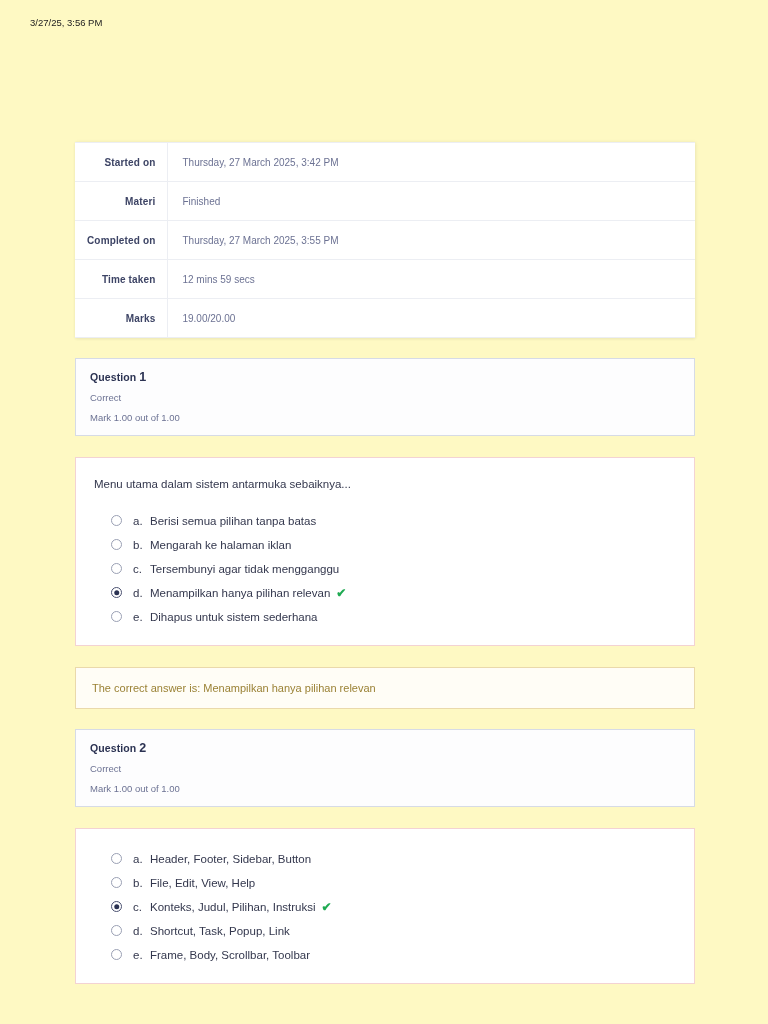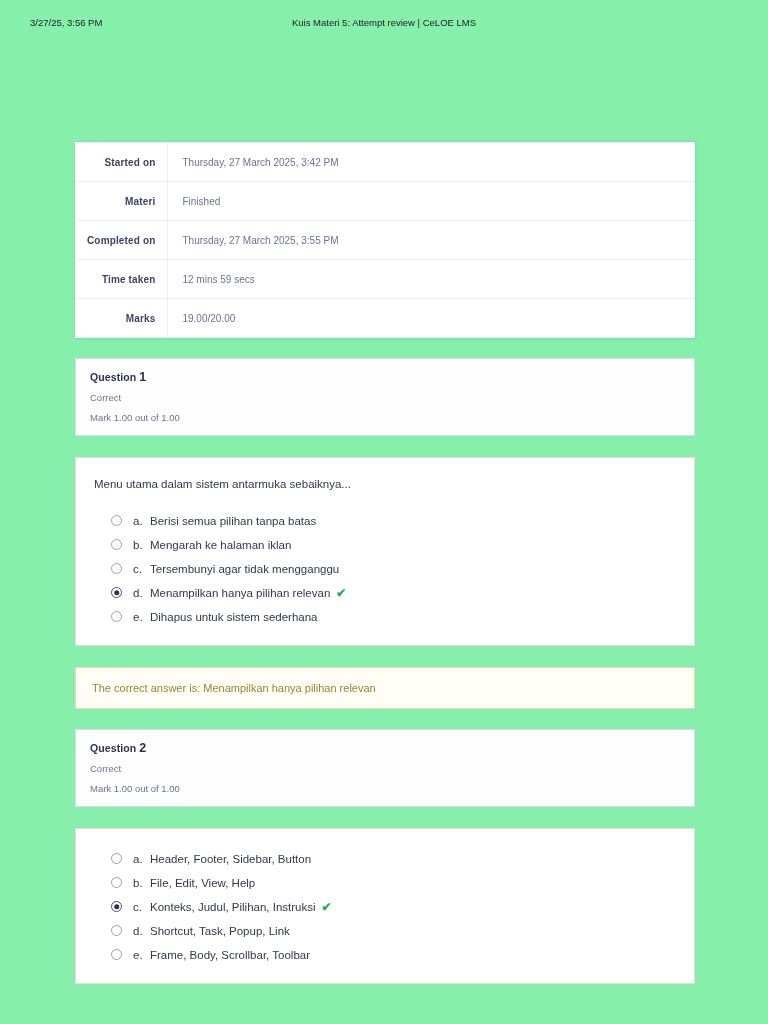--- a/index.html
+++ b/index.html
@@ -9,21 +9,21 @@
     height: 1024px;
     background: #ffffff;
     font-family: "Liberation Sans", sans-serif;
     overflow: hidden;
   }
 
   .page {
     position: relative;
     width: 768px;
     height: 1024px;
-    background: #86efac;
+    background: #fef9c3;
   }
 
   
   .print-header {
     position: absolute;
     top: 17px;
     left: 0;
     width: 768px;
     height: 16px;
     font-size: 9.5px;
@@ -209,21 +209,20 @@
     color: #9b8236;
   }
 </style>
 </head>
 <body>
 
 <div class="page">
 
   <div class="print-header">
     <span class="ph-date">3/27/25, 3:56 PM</span>
-    <span class="ph-title">Kuis Materi 5: Attempt review | CeLOE LMS</span>
   </div>
 
   <div class="content">
 
     <table class="summary-table">
       <tbody id="summary-body">
           <tr>
             <th>Started on</th>
             <td>Thursday, 27 March 2025, 3:42 PM</td>
           </tr>

